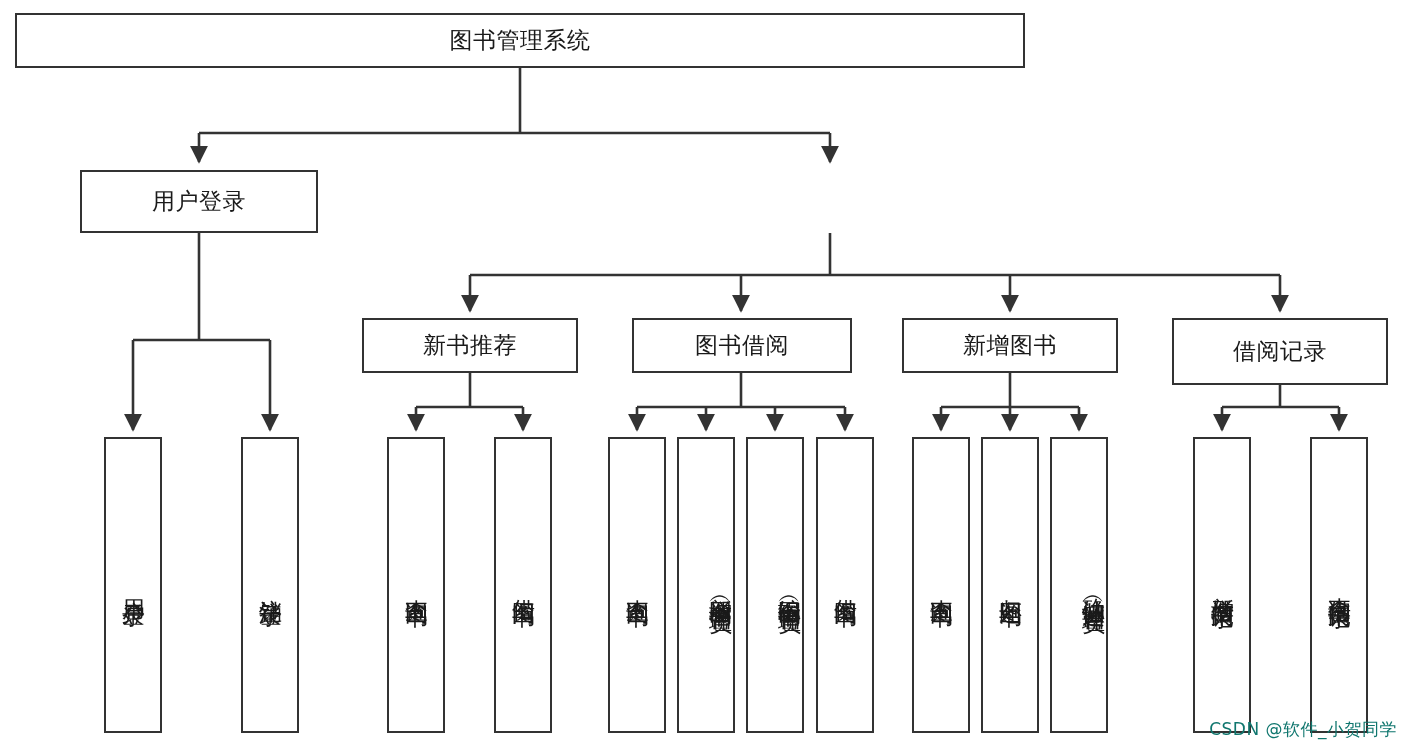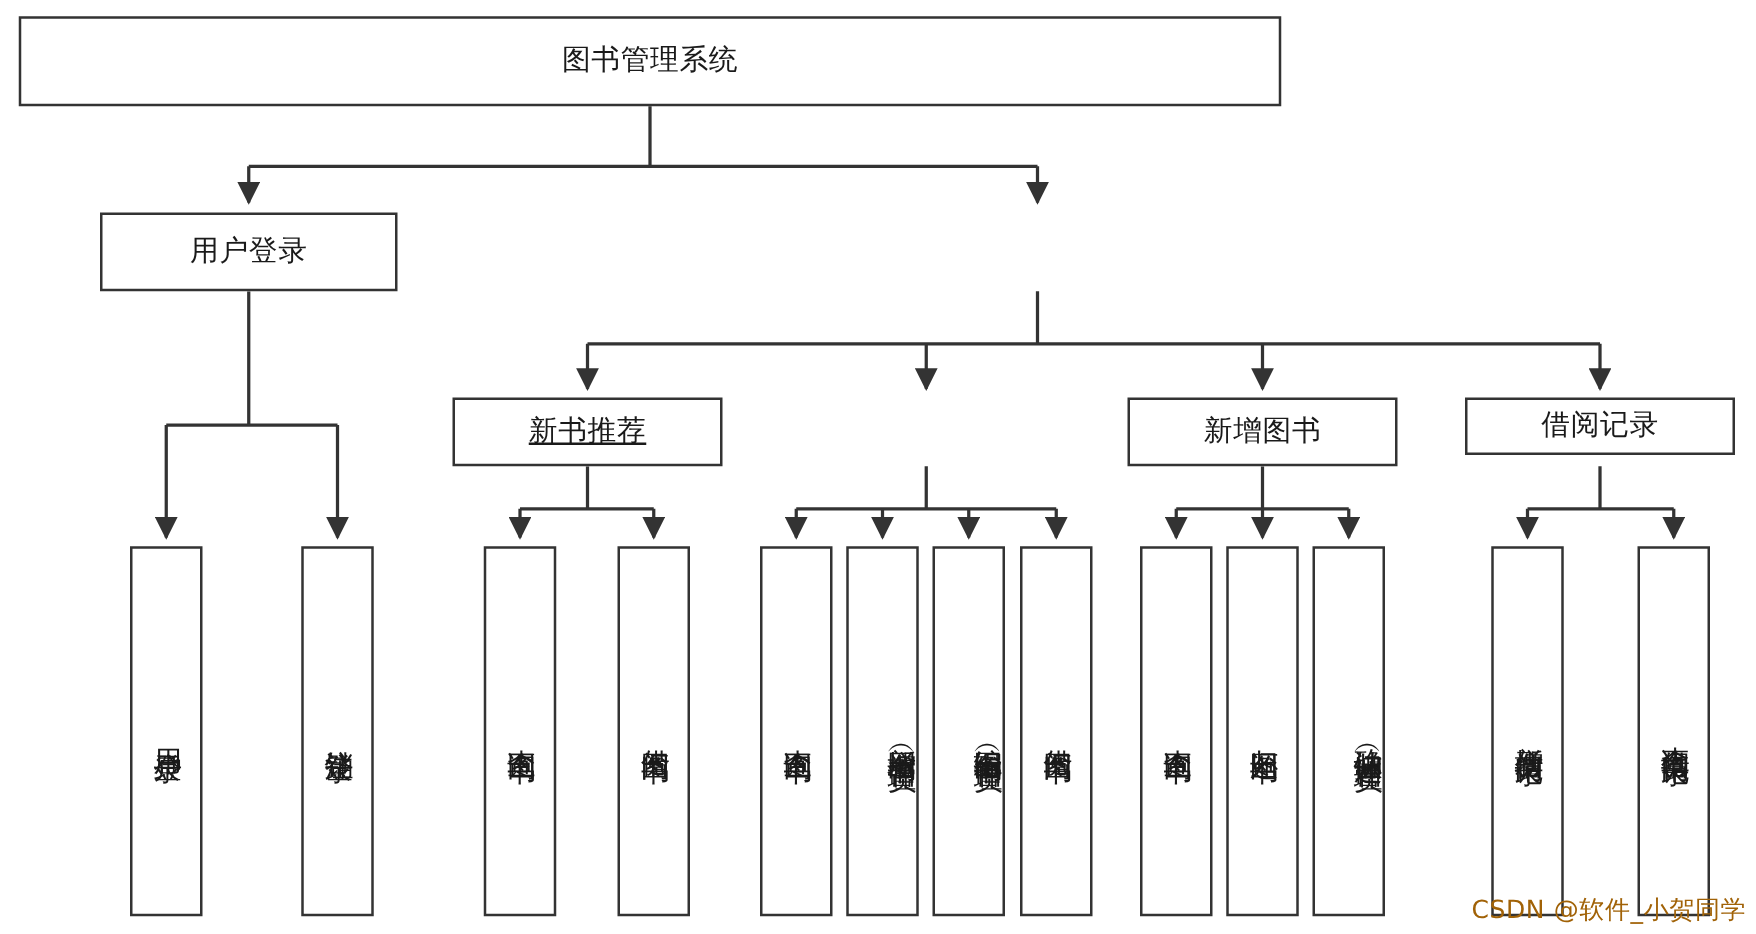--- a/index.html
+++ b/index.html
@@ -53,22 +53,22 @@
   }
   .node .lbl {
     display: block;
     line-height: 1.12;
     white-space: nowrap;
   }
   #watermark {
     position: absolute;
     right: 8px;
     bottom: 6px;
-    font-size: 20px;
-    color: #a16207;
+    font-size: 17px;
+    color: #0f766e;
     letter-spacing: 0.5px;
     white-space: nowrap;
   }
 </style>
 </head>
 <body>
 
 <div id="canvas">
 
   <svg id="edges" viewBox="0 0 1405 747" xmlns="http://www.w3.org/2000/svg">
@@ -114,35 +114,38 @@
       <path d="M 1010 407 L 1010 430" marker-end="url(#arrow)"></path>
       <path d="M 1079 407 L 1079 430" marker-end="url(#arrow)"></path>
 
       <path d="M 1280 373 L 1280 407"></path>
       <path d="M 1222 407 L 1339 407"></path>
       <path d="M 1222 407 L 1222 430" marker-end="url(#arrow)"></path>
       <path d="M 1339 407 L 1339 430" marker-end="url(#arrow)"></path>
     </g>
   </svg>
 
-  <div class="node horiz" style="left:15px; top:13px; width:1010px; height:72px;">
+  <div class="node horiz" style="left:15px; top:13px; width:1010px; height:55px;">
     <span class="lbl">图书管理系统</span>
   </div>
 
   <div class="node horiz" style="left:80px; top:170px; width:238px; height:63px;">
     <span class="lbl">用户登录</span>
   </div>
 
-  <div class="node horiz" style="left:362px; top:318px; width:216px; height:55px;text-decoration:underline;">
+  <div class="node horiz" style="left:362px; top:318px; width:216px; height:55px;">
     <span class="lbl">新书推荐</span>
+  </div>
+  <div class="node horiz" style="left:632px; top:318px; width:220px; height:55px;">
+    <span class="lbl">图书借阅</span>
   </div>
   <div class="node horiz" style="left:902px; top:318px; width:216px; height:55px;">
     <span class="lbl">新增图书</span>
   </div>
-  <div class="node horiz" style="left:1172px; top:318px; width:216px; height:46px;text-align:right;">
+  <div class="node horiz" style="left:1172px; top:318px; width:216px; height:67px;text-align:right;">
     <span class="lbl">借阅记录</span>
   </div>
 
   <div class="node vert leafpad" style="left:104px; top:437px; width:58px; height:296px;">
     <span class="lbl">用户登录</span>
   </div>
   <div class="node vert leafpad" style="left:241px; top:437px; width:58px; height:296px;">
     <span class="lbl">注销登录</span>
   </div>
 

